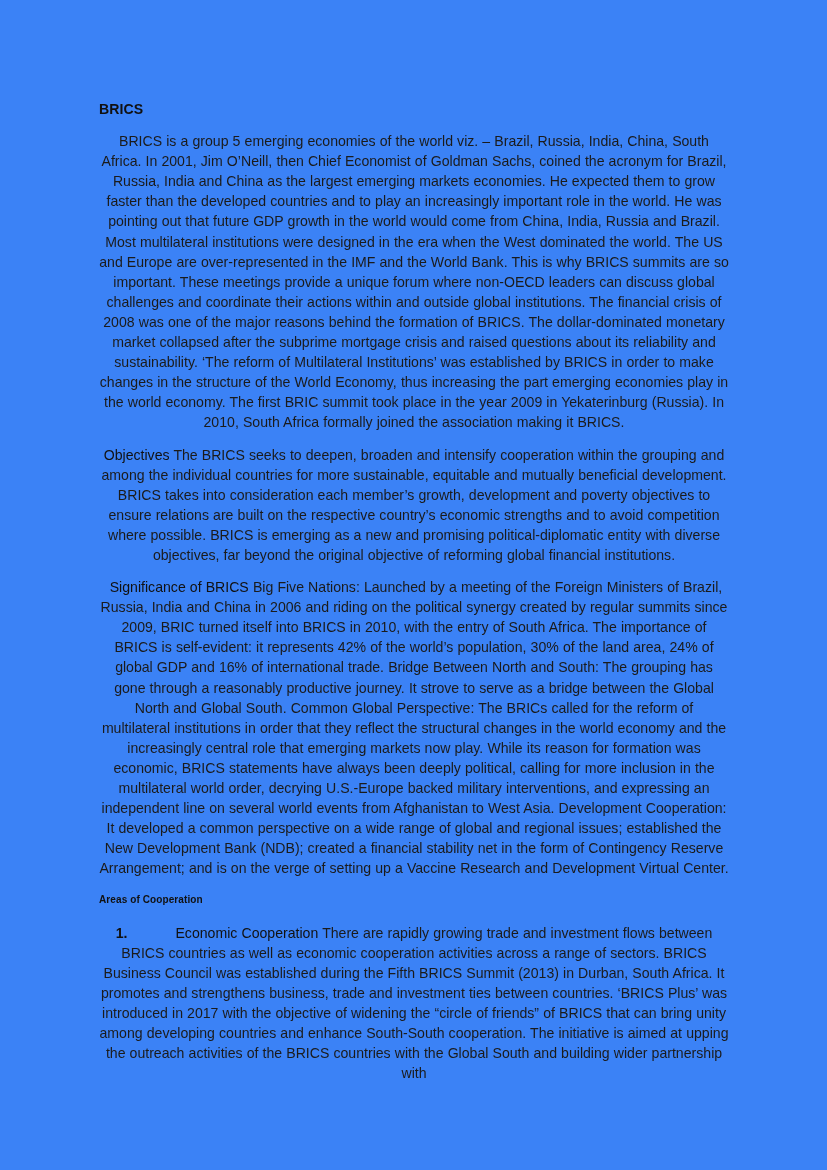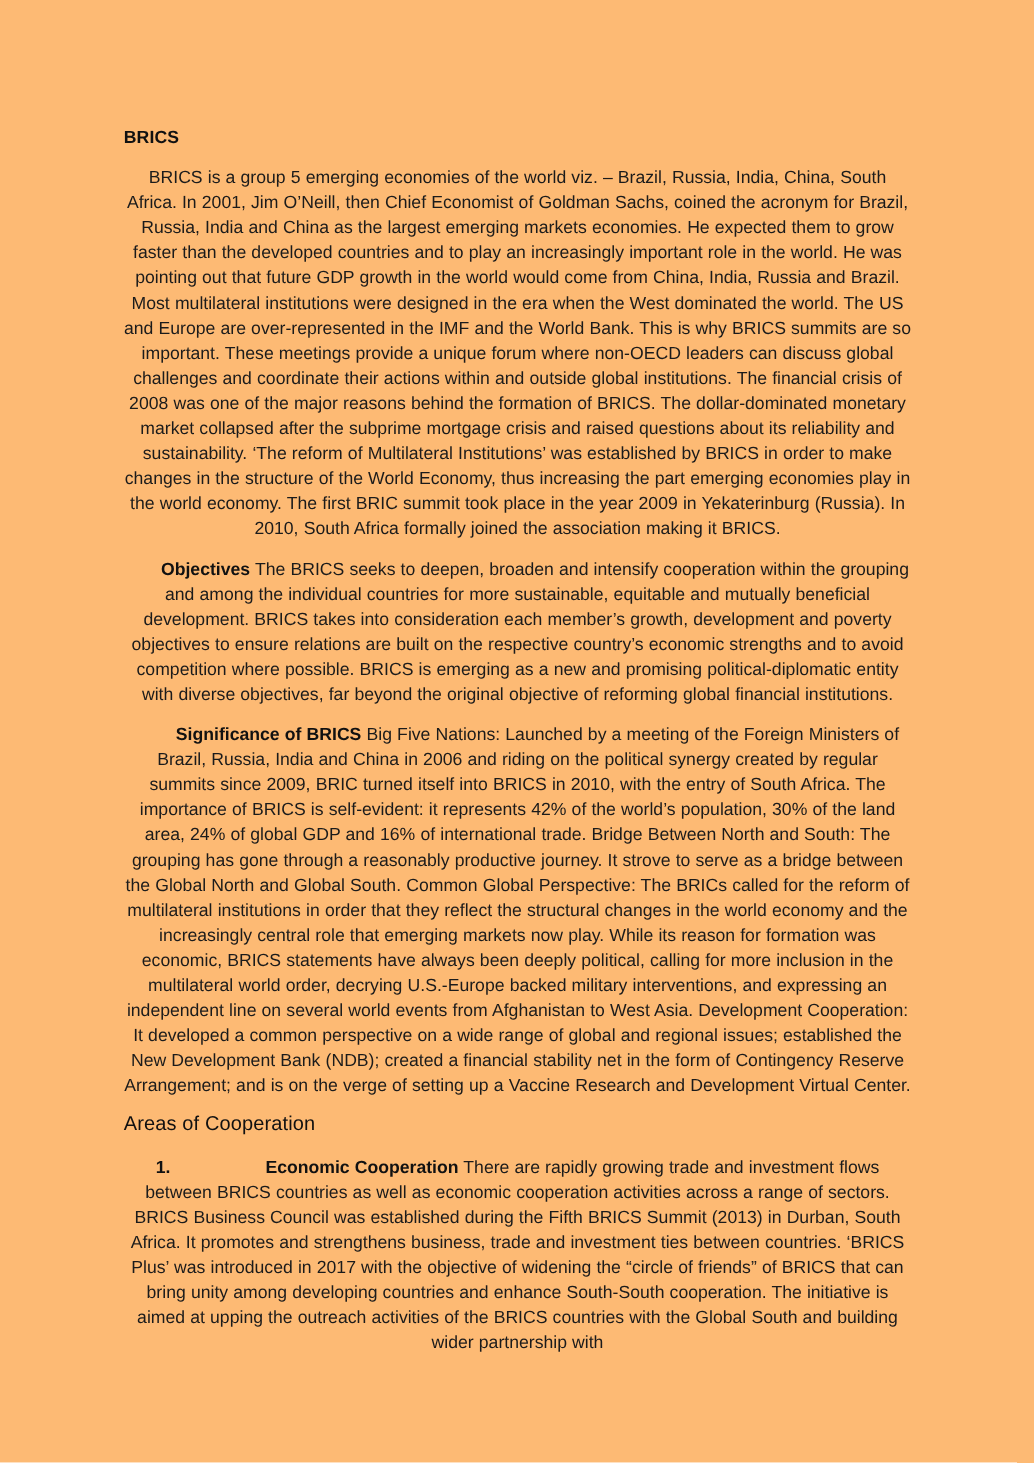--- a/index.html
+++ b/index.html
@@ -10,59 +10,58 @@
   body {
     width: 827px;
     height: 1170px;
     overflow: hidden;
     font-family: "Liberation Sans", sans-serif;
   }
   .page {
     position: relative;
     width: 827px;
     height: 1170px;
-    background: #fdba74;
+    background: #3b82f6;
     box-sizing: border-box;
     padding: 99px 99px 0 99px;
   }
   .doc-body {
     width: 630px;
     color: #1b1b1b;
     font-size: 14.1px;
     line-height: 20.1px;
     -webkit-font-smoothing: antialiased;
   }
   h1.doc-title {
     font-size: 14.1px;
     line-height: 20.1px;
     font-weight: bold;
     margin: 0 0 12px 0;
     color: #111111;
     letter-spacing: 0.1px;
   }
   h2.section-heading {
-    font-size: 16px;
+    font-size: 10px;
     line-height: 20.1px;
-    font-weight: normal;
+    font-weight: bold;
     margin: 12px 0 12px 0;
     color: #111111;
     letter-spacing: 0.1px;
   }
   p.para {
     margin: 0 0 12px 0;
     text-align: center;
     word-spacing: 0.2px;
   }
   p.para:last-child {
     margin-bottom: 0;
   }
   .lead-bold {
-    font-weight: bold;
+    font-weight: normal;
     color: #111111;
-    margin-left: 28px;
   }
   .num-item {
     margin: 0;
   }
   .num-marker {
     font-weight: bold;
     color: #111111;
   }
   .num-tab {
     display: inline-block;

